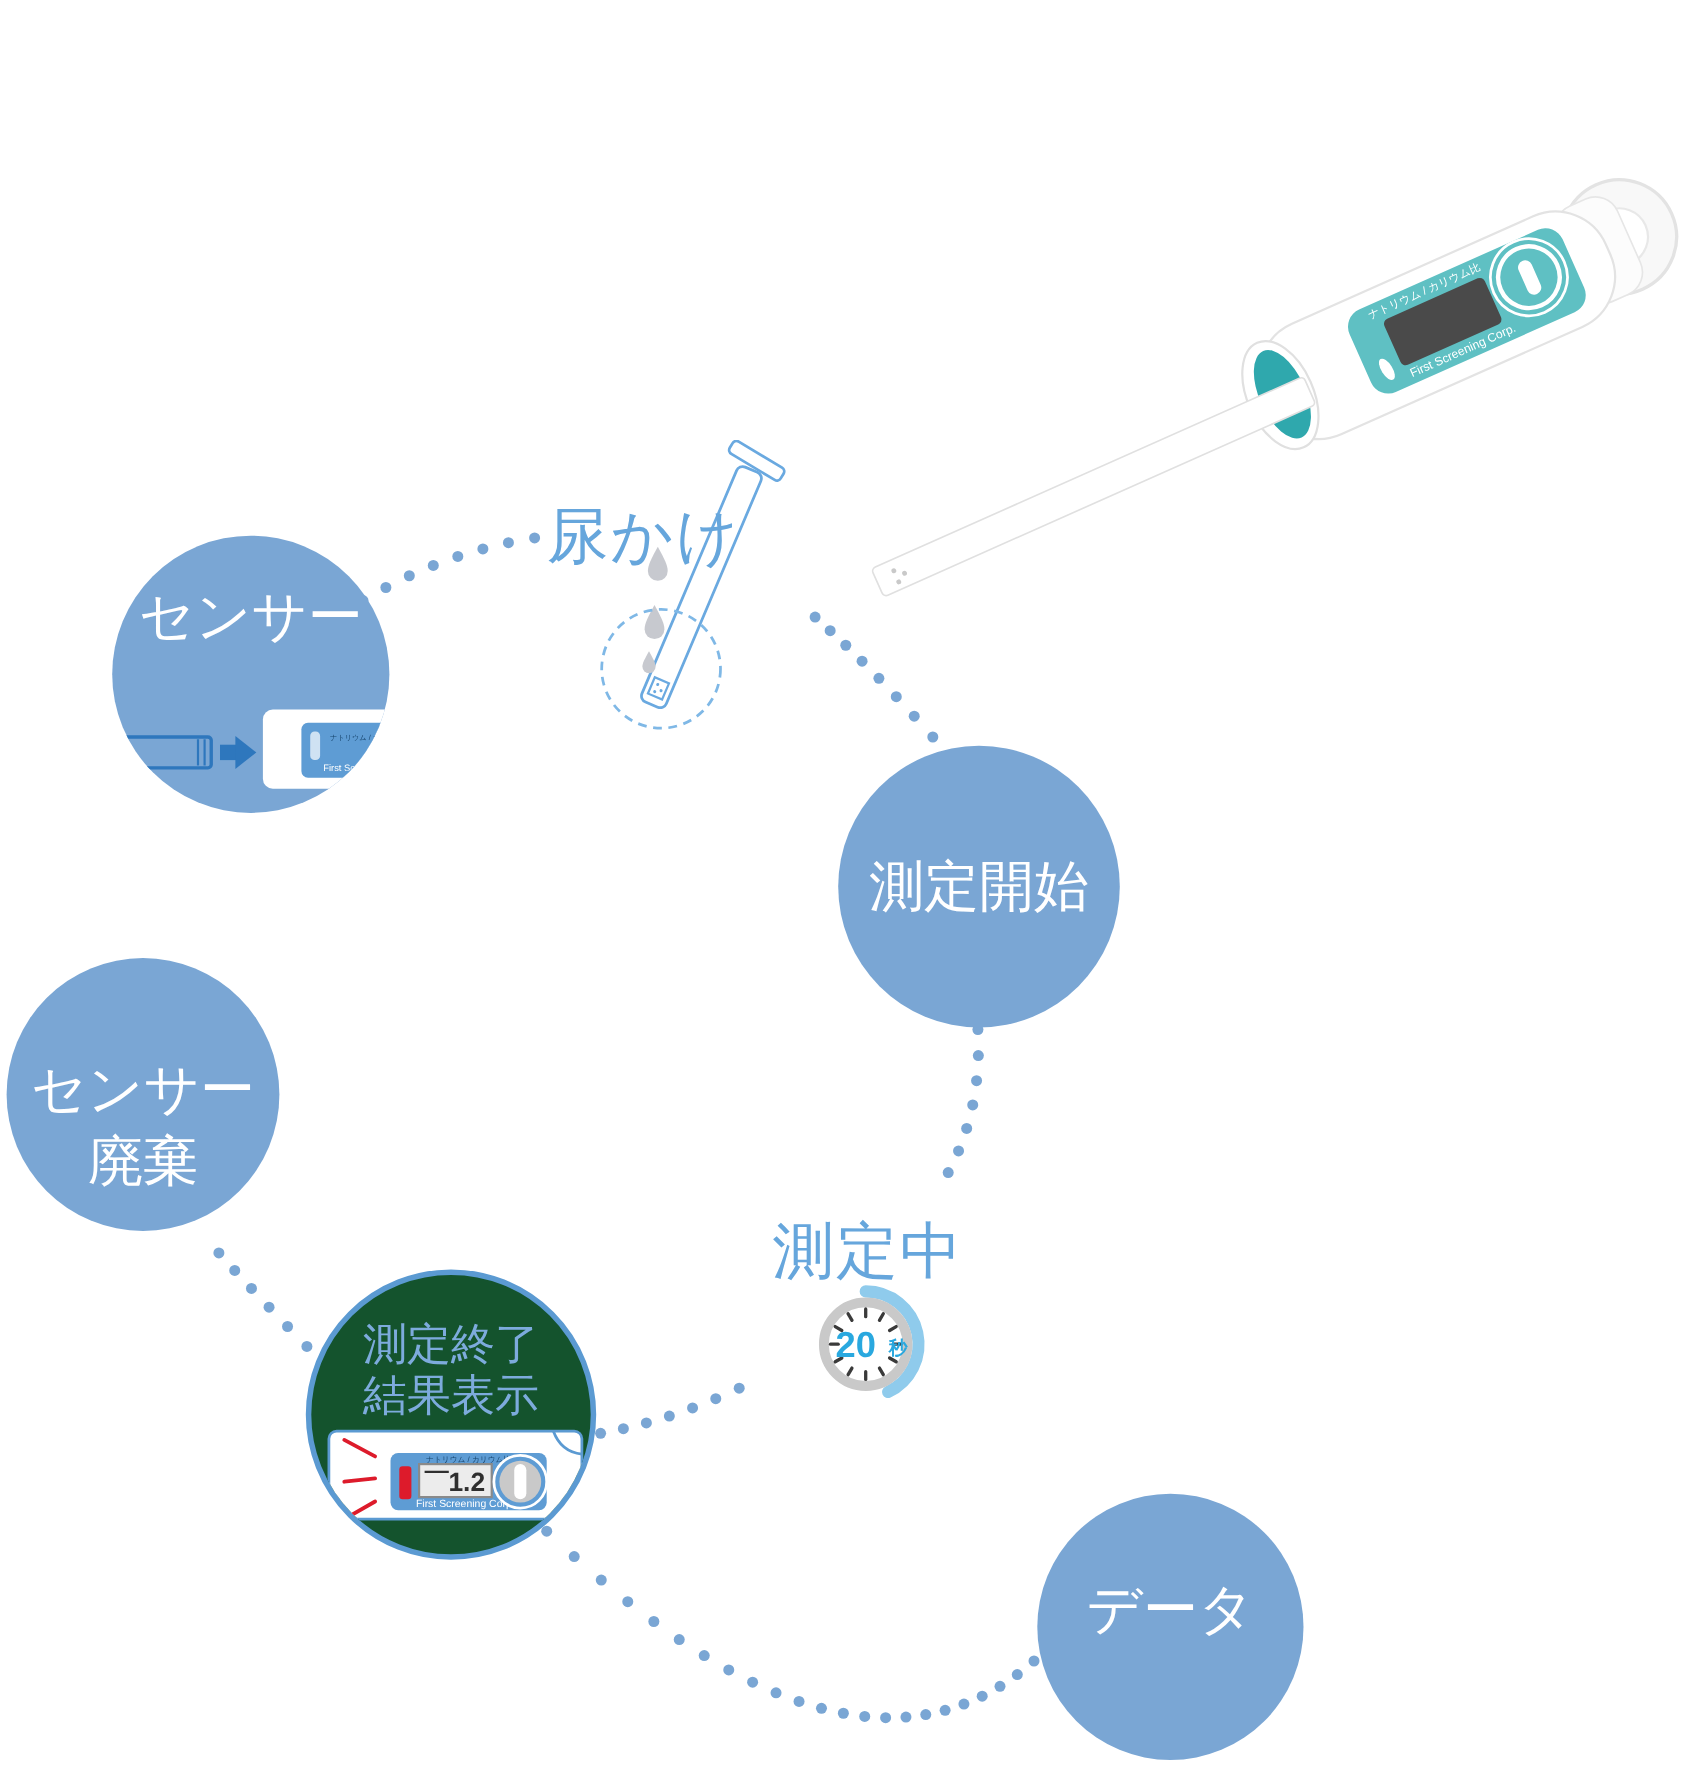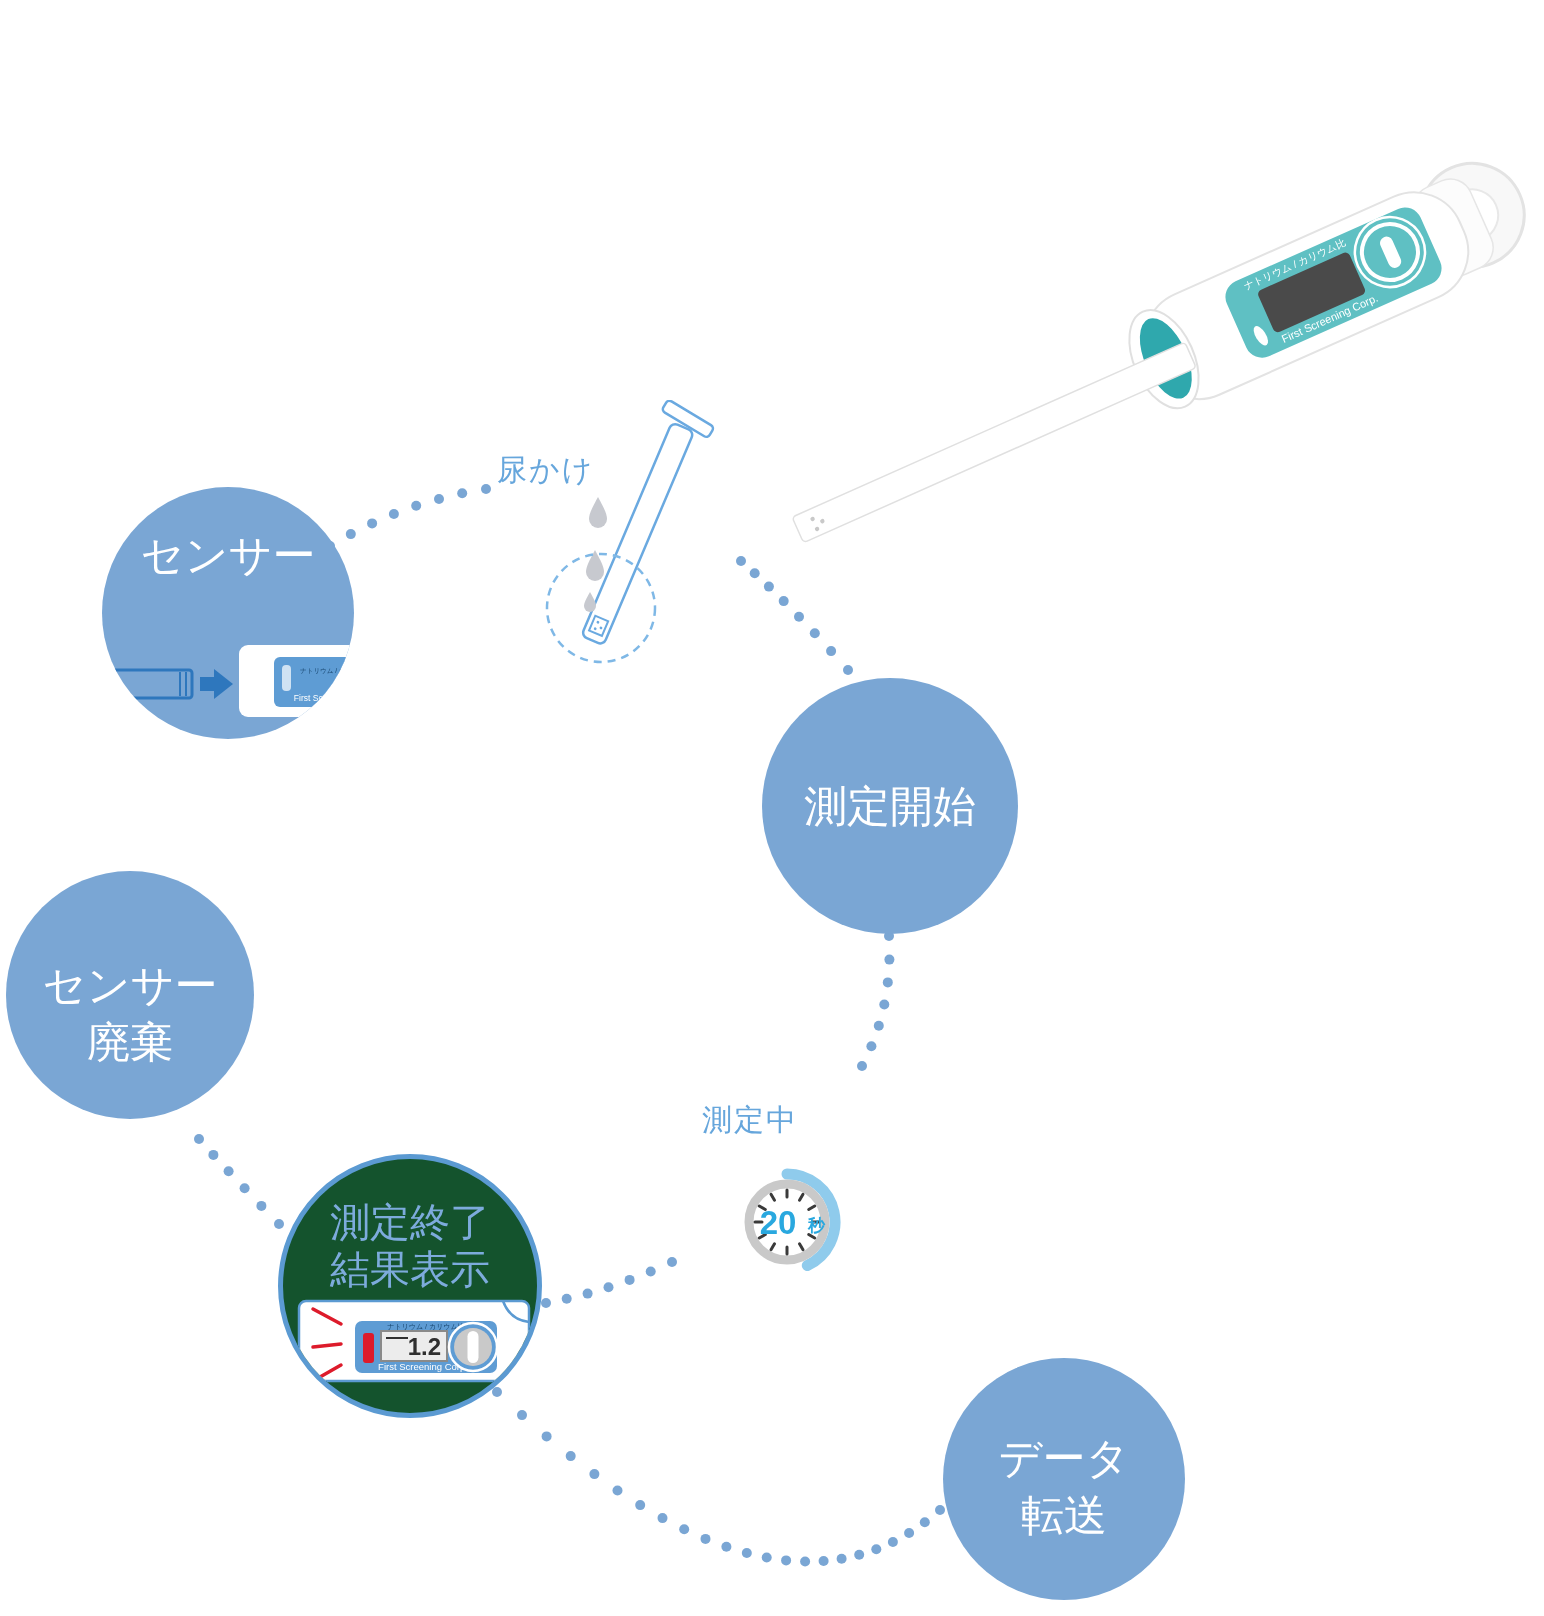--- a/index.html
+++ b/index.html
@@ -23,21 +23,21 @@
   html,body{background:#fff;}
   body{font-family:"Liberation Sans","DejaVu Sans",sans-serif;}
   .canvas{position:relative;width:1544px;height:1616px;background:#fff;overflow:hidden;}
   #trails{position:absolute;left:0;top:0;z-index:1;}
   .device-photo{position:absolute;left:790px;top:140px;z-index:2;}
 
   .step-circle{
     position:absolute;border-radius:50%;background:var(--circle-fill);
     color:#fff;overflow:hidden;z-index:3;text-align:center;
   }
-  .step-circle .c-label{position:absolute;left:0;width:100%;font-size:43px;font-weight:normal;line-height:1.32;}
+  .step-circle .c-label{position:absolute;left:0;width:100%;font-size:50px;font-weight:normal;line-height:1.32;}
   .step-circle .c-label span{display:block;}
   .c1{left:102px;top:487px;width:252px;height:252px;}
   .c1 .c-label{top:40px;}
   .c2{left:762px;top:678px;width:256px;height:256px;}
   .c2 .c-label{top:0;height:100%;display:flex;align-items:center;justify-content:center;position:absolute;}
   .c3{left:6px;top:871px;width:248px;height:248px;}
   .c3 .c-label{top:86px;}
   .c4{left:278px;top:1154px;width:264px;height:264px;background:#14532d;border:5px solid var(--ring-border);color:var(--heading-text);}
   .c4 .c-label{top:40px;font-size:40px;line-height:1.18;color:var(--heading-text);}
   .c5{left:943px;top:1358px;width:242px;height:242px;}
@@ -46,21 +46,21 @@
 
   .heading{
     position:absolute;left:250px;top:800px;width:520px;z-index:3;
     text-align:center;color:var(--heading-text);font-weight:bold;
     font-size:44px;line-height:88px;letter-spacing:1px;
   }
   .heading span{display:block;}
 
   .float-label{
     position:absolute;z-index:3;color:var(--label-text);
-    font-size:30px;letter-spacing:2px;white-space:nowrap;
+    font-size:56px;letter-spacing:2px;white-space:nowrap;
   }
   .lbl-urine{left:497px;top:450px;}
   .lbl-measuring{left:702px;top:1100px;}
 
   .urine-art{position:absolute;left:530px;top:400px;z-index:2;}
   .timer-art{position:absolute;left:720px;top:1155px;z-index:2;}
 
   svg text{font-family:"Liberation Sans","DejaVu Sans",sans-serif;}
 </style>
 </head>
@@ -262,17 +262,16 @@
         <line x1="30" y1="150" x2="58" y2="165"></line>
         <line x1="30" y1="188" x2="58" y2="185"></line>
         <line x1="30" y1="222" x2="58" y2="206"></line>
       </g>
     </svg>
   </div>
 
   <div class="step-circle c5">
     <div class="c-label">
       <span>データ</span>
-      <span>転送</span>
     </div>
   </div>
 
 </div>
 
 </body></html>

